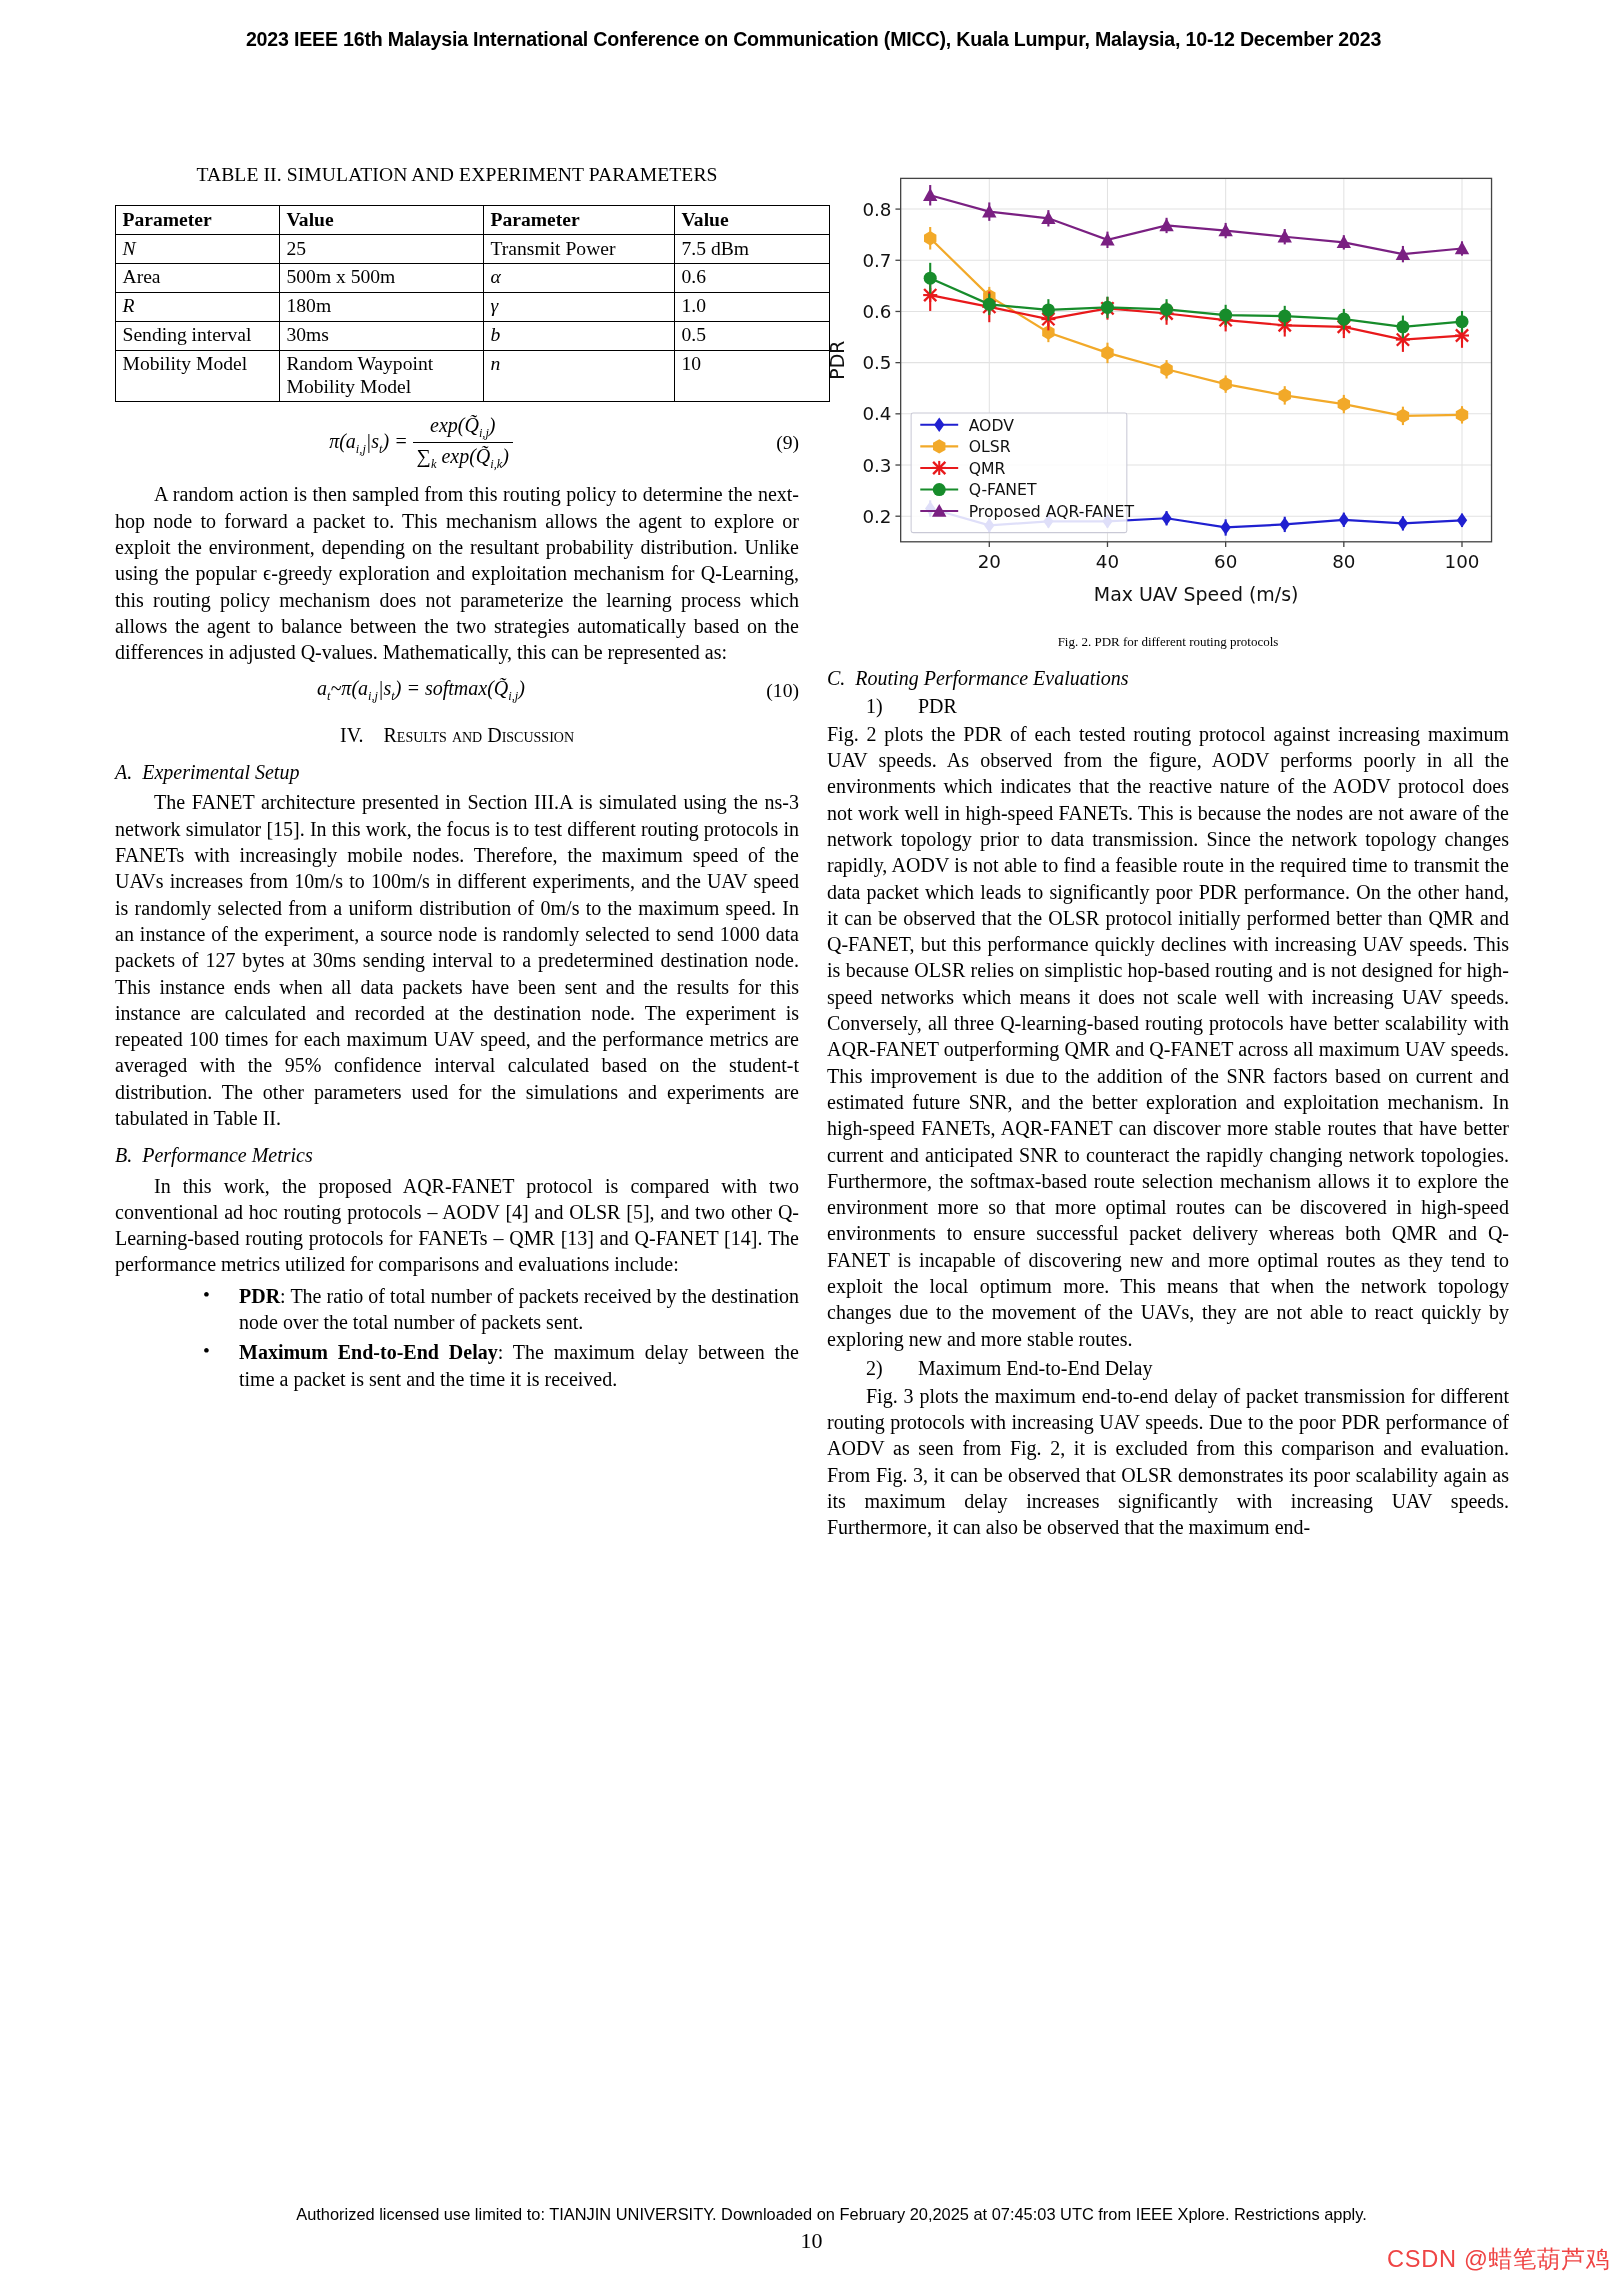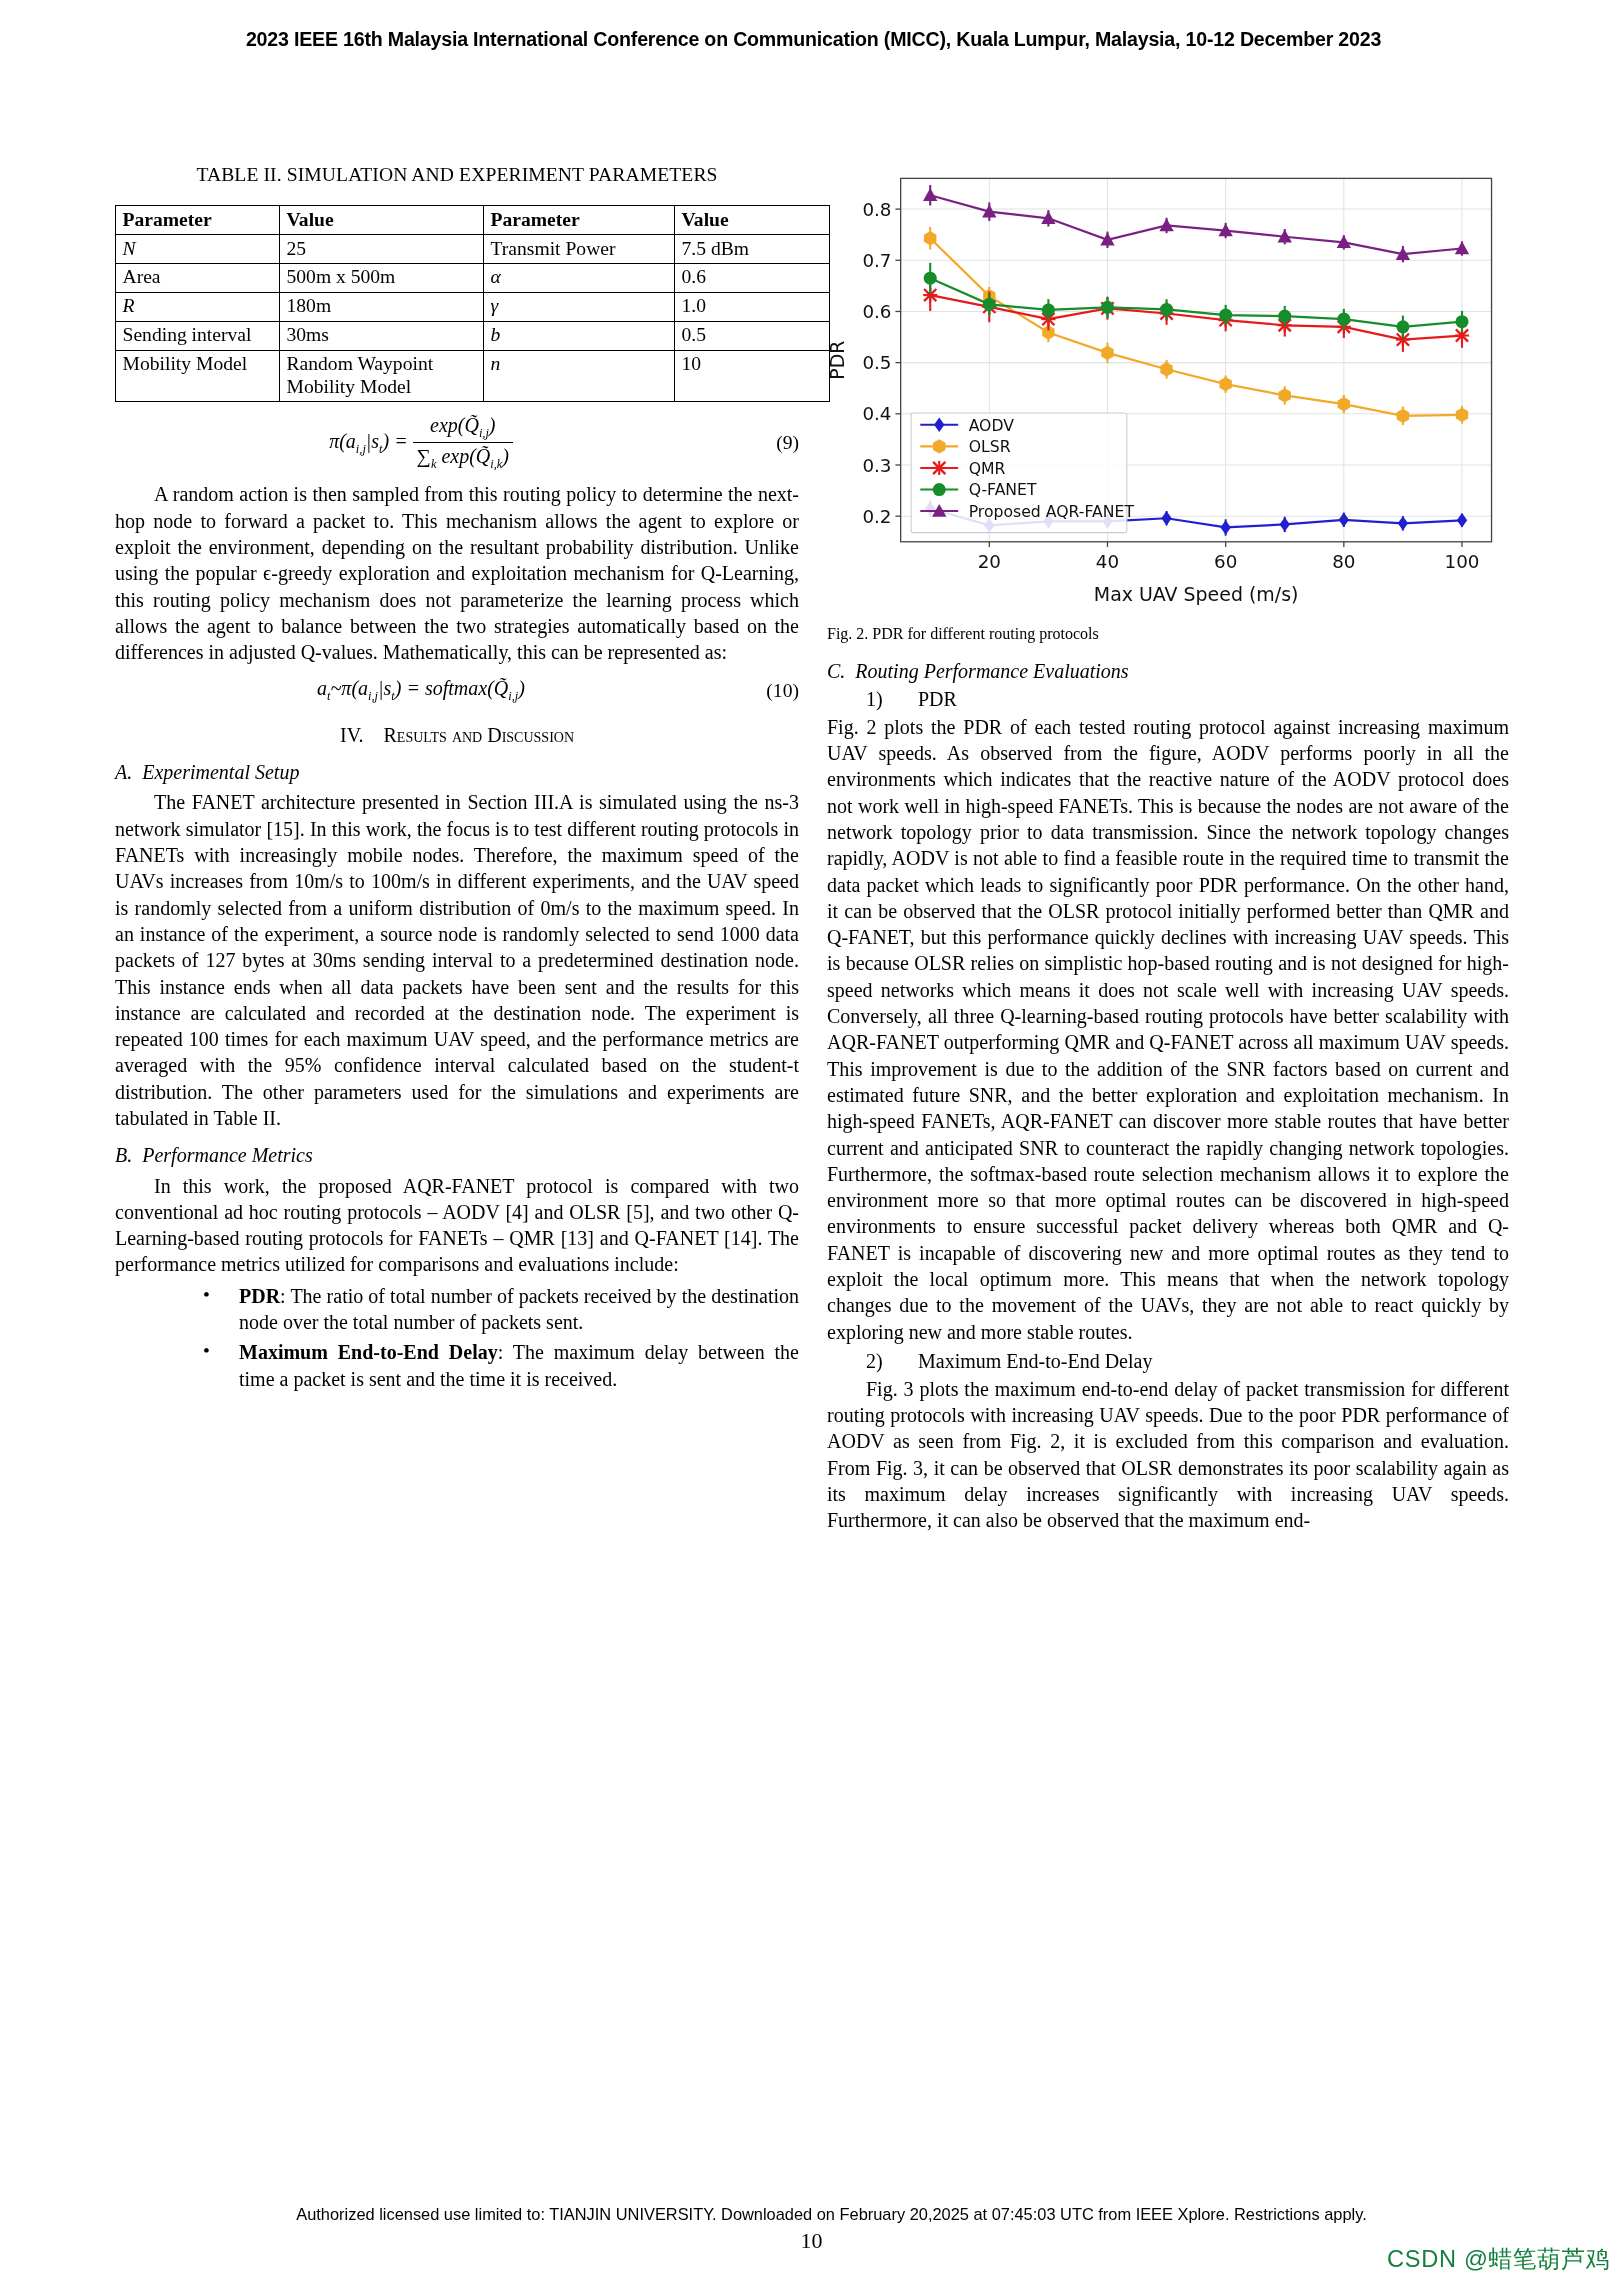--- a/index.html
+++ b/index.html
@@ -102,40 +102,40 @@
     margin-bottom:3.9px;
   }
   ul.metrics li::before {
     content:"\2022";
     position:absolute; left:88px; top:-1.3px; font-size:19.6px;
   }
 
   
   .figwrap { position:relative; width:682px; }
   .fig-cap {
-    text-align:left; font-size:16px; margin-top:10px;
+    text-align:center; font-size:13px; margin-top:19px;
   }
   svg.chart { display:block; }
 
   
   .footer {
     position:absolute; left:0; right:0; bottom:71px;
     text-align:center;
     font-family:"Liberation Sans", sans-serif;
     font-size:16.4px;
     padding-left:40px;
   }
   .pageno {
     position:absolute; left:0; right:0; bottom:41px;
     text-align:center; font-size:22px;
   }
   .watermark {
     position:absolute; right:13px; bottom:19.6px;
     font-family:"Liberation Sans", sans-serif;
-    font-size:23.6px; color:#15803d; letter-spacing:0.7px;
+    font-size:23.6px; color:#ef4444; letter-spacing:0.7px;
     white-space:nowrap;
   }
 </style>
 </head>
 <body>
 
 <div class="page">
 
   <div class="hdr">2023 IEEE 16th Malaysia International Conference on Communication (MICC), Kuala Lumpur, Malaysia, 10-12 December 2023</div>
 

